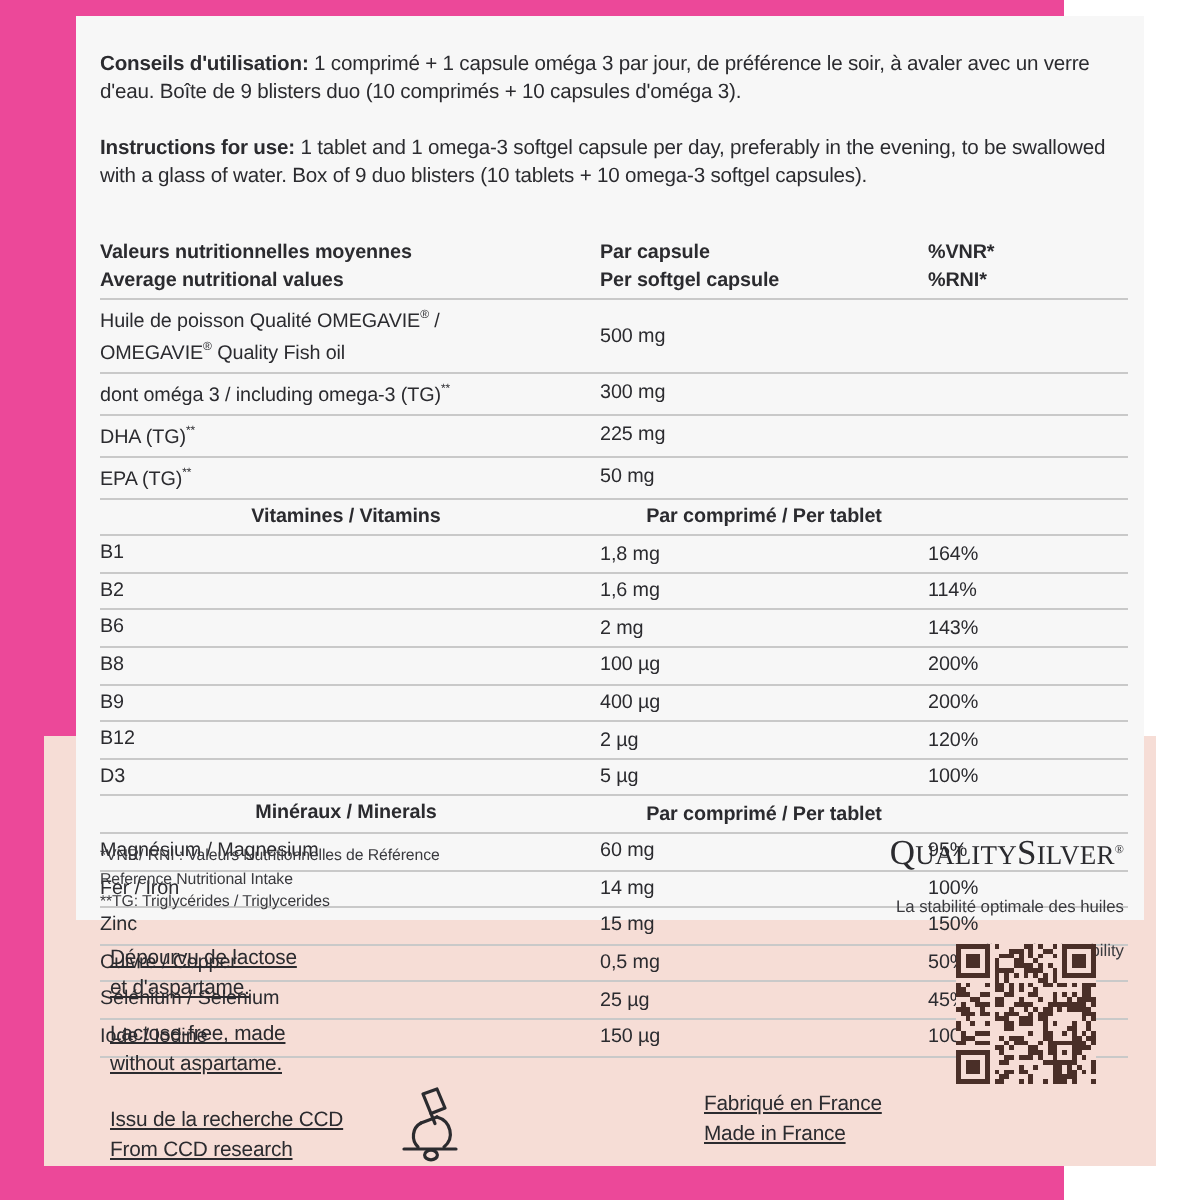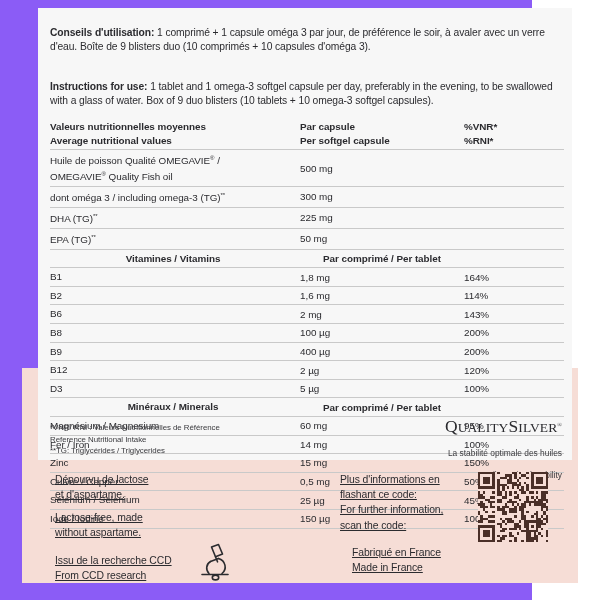--- a/index.html
+++ b/index.html
@@ -13,21 +13,21 @@
     overflow: hidden;
     font-family: "Liberation Sans", sans-serif;
     -webkit-font-smoothing: antialiased;
   }
 
   
   #page {
     position: relative;
     width: 532px;
     height: 600px;
-    background: #8b5cf6;
+    background: #ec4899;
   }
 
   
   #pink-panel {
     position: absolute;
     left: 22px;
     top: 368px;
     width: 556px;
     height: 215px;
     background: #f6ddd6;
@@ -47,21 +47,21 @@
   .instructions {
     position: absolute;
     left: 12px;
     width: 512px;
     color: #2b2b2f;
     font-size: 10.3px;
     line-height: 14.4px;
     letter-spacing: -0.1px;
   }
   #instr-fr { top: 18px; }
-  #instr-en { top: 72px; }
+  #instr-en { top: 60px; }
   .instructions b {
     font-weight: 700;
   }
 
   
   #nutrition-table {
     position: absolute;
     left: 12px;
     top: 110px;
     width: 514px;
@@ -347,26 +347,20 @@
       <path d="M13.5 4 L20.5 1.5 L24.5 11 L17.5 13.8 Z"></path>
       <path d="M17.5 13.8 L19.5 18.8"></path>
       <path d="M12.5 18.5 L20.5 15.5"></path>
       <path d="M20.5 15.5 C27.5 17.5 29.5 26 24 30.5"></path>
       <path d="M12.5 18.5 C8 21 7.5 27 11 30.5"></path>
       <path d="M4 31.5 L30 31.5"></path>
       <ellipse cx="17.5" cy="34.5" rx="3.2" ry="2.4"></ellipse>
     </g>
   </svg>
 
-  <div class="pink-text" id="scan-block">
-    <div>Plus d'informations en</div>
-    <div>flashant ce code:</div>
-    <div>For further information,</div>
-    <div>scan the code:</div>
-  </div>
 
   <div class="pink-text" id="france-block">
     <div>Fabriqué en France</div>
     <div>Made in France</div>
   </div>
 
   <svg id="qr-code" viewBox="0 0 29 29" shape-rendering="crispEdges">
     <rect width="29" height="29" fill="#f6ddd6"></rect>
     <g id="qr-modules" fill="#4a2f28">
         <path d="M0 0h1v1h-1zM1 0h1v1h-1zM2 0h1v1h-1zM3 0h1v1h-1zM4 0h1v1h-1zM5 0h1v1h-1zM6 0h1v1h-1zM8 0h1v1h-1zM14 0h1v1h-1zM15 0h1v1h-1zM17 0h1v1h-1zM20 0h1v1h-1zM22 0h1v1h-1zM23 0h1v1h-1zM24 0h1v1h-1zM25 0h1v1h-1zM26 0h1v1h-1zM27 0h1v1h-1zM28 0h1v1h-1zM0 1h1v1h-1zM6 1h1v1h-1zM11 1h1v1h-1zM12 1h1v1h-1zM13 1h1v1h-1zM15 1h1v1h-1zM18 1h1v1h-1zM19 1h1v1h-1zM22 1h1v1h-1zM28 1h1v1h-1zM0 2h1v1h-1zM2 2h1v1h-1zM3 2h1v1h-1zM4 2h1v1h-1zM6 2h1v1h-1zM9 2h1v1h-1zM10 2h1v1h-1zM11 2h1v1h-1zM13 2h1v1h-1zM15 2h1v1h-1zM17 2h1v1h-1zM20 2h1v1h-1zM22 2h1v1h-1zM24 2h1v1h-1zM25 2h1v1h-1zM26 2h1v1h-1zM28 2h1v1h-1zM0 3h1v1h-1zM2 3h1v1h-1zM3 3h1v1h-1zM4 3h1v1h-1zM6 3h1v1h-1zM8 3h1v1h-1zM12 3h1v1h-1zM13 3h1v1h-1zM16 3h1v1h-1zM22 3h1v1h-1zM24 3h1v1h-1zM25 3h1v1h-1zM26 3h1v1h-1zM28 3h1v1h-1zM0 4h1v1h-1zM2 4h1v1h-1zM3 4h1v1h-1zM4 4h1v1h-1zM6 4h1v1h-1zM8 4h1v1h-1zM12 4h1v1h-1zM13 4h1v1h-1zM14 4h1v1h-1zM15 4h1v1h-1zM17 4h1v1h-1zM19 4h1v1h-1zM22 4h1v1h-1zM24 4h1v1h-1zM25 4h1v1h-1zM26 4h1v1h-1zM28 4h1v1h-1zM0 5h1v1h-1zM6 5h1v1h-1zM8 5h1v1h-1zM9 5h1v1h-1zM10 5h1v1h-1zM11 5h1v1h-1zM14 5h1v1h-1zM15 5h1v1h-1zM16 5h1v1h-1zM17 5h1v1h-1zM20 5h1v1h-1zM22 5h1v1h-1zM28 5h1v1h-1zM0 6h1v1h-1zM1 6h1v1h-1zM2 6h1v1h-1zM3 6h1v1h-1zM4 6h1v1h-1zM5 6h1v1h-1zM6 6h1v1h-1zM8 6h1v1h-1zM10 6h1v1h-1zM12 6h1v1h-1zM14 6h1v1h-1zM16 6h1v1h-1zM18 6h1v1h-1zM20 6h1v1h-1zM22 6h1v1h-1zM23 6h1v1h-1zM24 6h1v1h-1zM25 6h1v1h-1zM26 6h1v1h-1zM27 6h1v1h-1zM28 6h1v1h-1zM8 7h1v1h-1zM10 7h1v1h-1zM17 7h1v1h-1zM18 7h1v1h-1zM20 7h1v1h-1zM0 8h1v1h-1zM2 8h1v1h-1zM6 8h1v1h-1zM8 8h1v1h-1zM9 8h1v1h-1zM11 8h1v1h-1zM13 8h1v1h-1zM15 8h1v1h-1zM18 8h1v1h-1zM19 8h1v1h-1zM21 8h1v1h-1zM22 8h1v1h-1zM24 8h1v1h-1zM26 8h1v1h-1zM27 8h1v1h-1zM28 8h1v1h-1zM0 9h1v1h-1zM1 9h1v1h-1zM8 9h1v1h-1zM9 9h1v1h-1zM11 9h1v1h-1zM13 9h1v1h-1zM16 9h1v1h-1zM26 9h1v1h-1zM27 9h1v1h-1zM0 10h1v1h-1zM1 10h1v1h-1zM2 10h1v1h-1zM5 10h1v1h-1zM6 10h1v1h-1zM10 10h1v1h-1zM11 10h1v1h-1zM15 10h1v1h-1zM16 10h1v1h-1zM20 10h1v1h-1zM22 10h1v1h-1zM24 10h1v1h-1zM26 10h1v1h-1zM27 10h1v1h-1zM3 11h1v1h-1zM4 11h1v1h-1zM8 11h1v1h-1zM9 11h1v1h-1zM13 11h1v1h-1zM17 11h1v1h-1zM20 11h1v1h-1zM23 11h1v1h-1zM25 11h1v1h-1zM26 11h1v1h-1zM27 11h1v1h-1zM28 11h1v1h-1zM1 12h1v1h-1zM4 12h1v1h-1zM5 12h1v1h-1zM6 12h1v1h-1zM8 12h1v1h-1zM9 12h1v1h-1zM12 12h1v1h-1zM13 12h1v1h-1zM14 12h1v1h-1zM15 12h1v1h-1zM19 12h1v1h-1zM20 12h1v1h-1zM21 12h1v1h-1zM22 12h1v1h-1zM23 12h1v1h-1zM24 12h1v1h-1zM25 12h1v1h-1zM26 12h1v1h-1zM28 12h1v1h-1zM0 13h1v1h-1zM1 13h1v1h-1zM2 13h1v1h-1zM5 13h1v1h-1zM11 13h1v1h-1zM14 13h1v1h-1zM16 13h1v1h-1zM18 13h1v1h-1zM19 13h1v1h-1zM21 13h1v1h-1zM23 13h1v1h-1zM24 13h1v1h-1zM25 13h1v1h-1zM26 13h1v1h-1zM27 13h1v1h-1zM1 14h1v1h-1zM2 14h1v1h-1zM3 14h1v1h-1zM5 14h1v1h-1zM6 14h1v1h-1zM8 14h1v1h-1zM10 14h1v1h-1zM11 14h1v1h-1zM12 14h1v1h-1zM15 14h1v1h-1zM17 14h1v1h-1zM18 14h1v1h-1zM19 14h1v1h-1zM26 14h1v1h-1zM27 14h1v1h-1zM28 14h1v1h-1zM2 15h1v1h-1zM8 15h1v1h-1zM9 15h1v1h-1zM10 15h1v1h-1zM13 15h1v1h-1zM14 15h1v1h-1zM15 15h1v1h-1zM17 15h1v1h-1zM18 15h1v1h-1zM26 15h1v1h-1zM28 15h1v1h-1zM0 16h1v1h-1zM3 16h1v1h-1zM6 16h1v1h-1zM10 16h1v1h-1zM11 16h1v1h-1zM13 16h1v1h-1zM14 16h1v1h-1zM15 16h1v1h-1zM18 16h1v1h-1zM20 16h1v1h-1zM24 16h1v1h-1zM27 16h1v1h-1zM0 17h1v1h-1zM10 17h1v1h-1zM11 17h1v1h-1zM18 17h1v1h-1zM23 17h1v1h-1zM24 17h1v1h-1zM27 17h1v1h-1zM1 18h1v1h-1zM4 18h1v1h-1zM5 18h1v1h-1zM6 18h1v1h-1zM15 18h1v1h-1zM18 18h1v1h-1zM19 18h1v1h-1zM22 18h1v1h-1zM24 18h1v1h-1zM26 18h1v1h-1zM28 18h1v1h-1zM1 19h1v1h-1zM2 19h1v1h-1zM3 19h1v1h-1zM9 19h1v1h-1zM11 19h1v1h-1zM12 19h1v1h-1zM13 19h1v1h-1zM18 19h1v1h-1zM19 19h1v1h-1zM24 19h1v1h-1zM25 19h1v1h-1zM27 19h1v1h-1zM28 19h1v1h-1zM0 20h1v1h-1zM1 20h1v1h-1zM4 20h1v1h-1zM5 20h1v1h-1zM6 20h1v1h-1zM10 20h1v1h-1zM12 20h1v1h-1zM13 20h1v1h-1zM14 20h1v1h-1zM17 20h1v1h-1zM19 20h1v1h-1zM20 20h1v1h-1zM21 20h1v1h-1zM22 20h1v1h-1zM23 20h1v1h-1zM24 20h1v1h-1zM25 20h1v1h-1zM26 20h1v1h-1zM28 20h1v1h-1zM8 21h1v1h-1zM9 21h1v1h-1zM11 21h1v1h-1zM15 21h1v1h-1zM16 21h1v1h-1zM19 21h1v1h-1zM20 21h1v1h-1zM24 21h1v1h-1zM25 21h1v1h-1zM26 21h1v1h-1zM27 21h1v1h-1zM0 22h1v1h-1zM1 22h1v1h-1zM2 22h1v1h-1zM3 22h1v1h-1zM4 22h1v1h-1zM5 22h1v1h-1zM6 22h1v1h-1zM9 22h1v1h-1zM15 22h1v1h-1zM16 22h1v1h-1zM17 22h1v1h-1zM19 22h1v1h-1zM20 22h1v1h-1zM22 22h1v1h-1zM24 22h1v1h-1zM25 22h1v1h-1zM0 23h1v1h-1zM6 23h1v1h-1zM10 23h1v1h-1zM11 23h1v1h-1zM13 23h1v1h-1zM14 23h1v1h-1zM15 23h1v1h-1zM17 23h1v1h-1zM20 23h1v1h-1zM24 23h1v1h-1zM26 23h1v1h-1zM0 24h1v1h-1zM2 24h1v1h-1zM3 24h1v1h-1zM4 24h1v1h-1zM6 24h1v1h-1zM9 24h1v1h-1zM10 24h1v1h-1zM18 24h1v1h-1zM19 24h1v1h-1zM20 24h1v1h-1zM21 24h1v1h-1zM22 24h1v1h-1zM23 24h1v1h-1zM24 24h1v1h-1zM28 24h1v1h-1zM0 25h1v1h-1zM2 25h1v1h-1zM3 25h1v1h-1zM4 25h1v1h-1zM6 25h1v1h-1zM13 25h1v1h-1zM16 25h1v1h-1zM20 25h1v1h-1zM21 25h1v1h-1zM23 25h1v1h-1zM25 25h1v1h-1zM28 25h1v1h-1zM0 26h1v1h-1zM2 26h1v1h-1zM3 26h1v1h-1zM4 26h1v1h-1zM6 26h1v1h-1zM8 26h1v1h-1zM10 26h1v1h-1zM11 26h1v1h-1zM13 26h1v1h-1zM14 26h1v1h-1zM20 26h1v1h-1zM21 26h1v1h-1zM23 26h1v1h-1zM24 26h1v1h-1zM26 26h1v1h-1zM28 26h1v1h-1zM0 27h1v1h-1zM6 27h1v1h-1zM9 27h1v1h-1zM10 27h1v1h-1zM15 27h1v1h-1zM20 27h1v1h-1zM21 27h1v1h-1zM22 27h1v1h-1zM23 27h1v1h-1zM24 27h1v1h-1zM0 28h1v1h-1zM1 28h1v1h-1zM2 28h1v1h-1zM3 28h1v1h-1zM4 28h1v1h-1zM5 28h1v1h-1zM6 28h1v1h-1zM8 28h1v1h-1zM9 28h1v1h-1zM13 28h1v1h-1zM15 28h1v1h-1zM18 28h1v1h-1zM20 28h1v1h-1zM21 28h1v1h-1zM22 28h1v1h-1zM24 28h1v1h-1zM28 28h1v1h-1z" fill="#4a2f28"></path>

